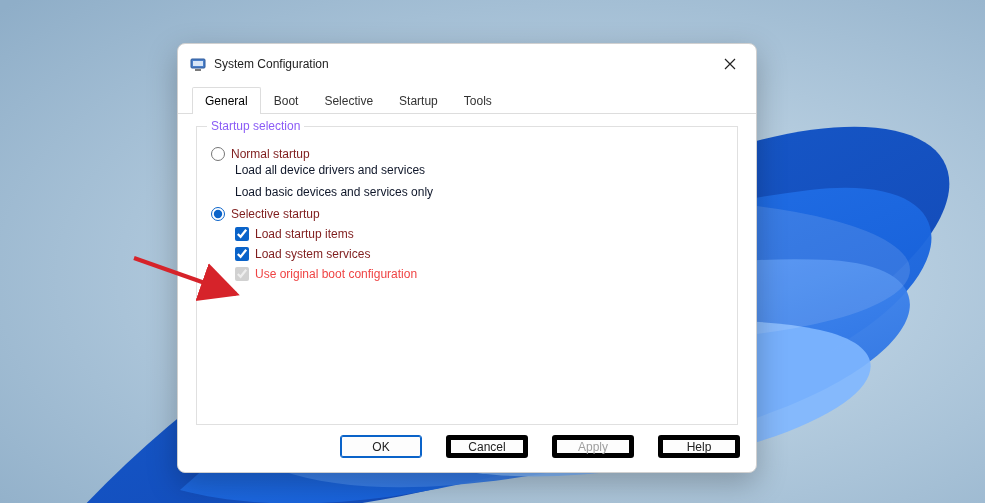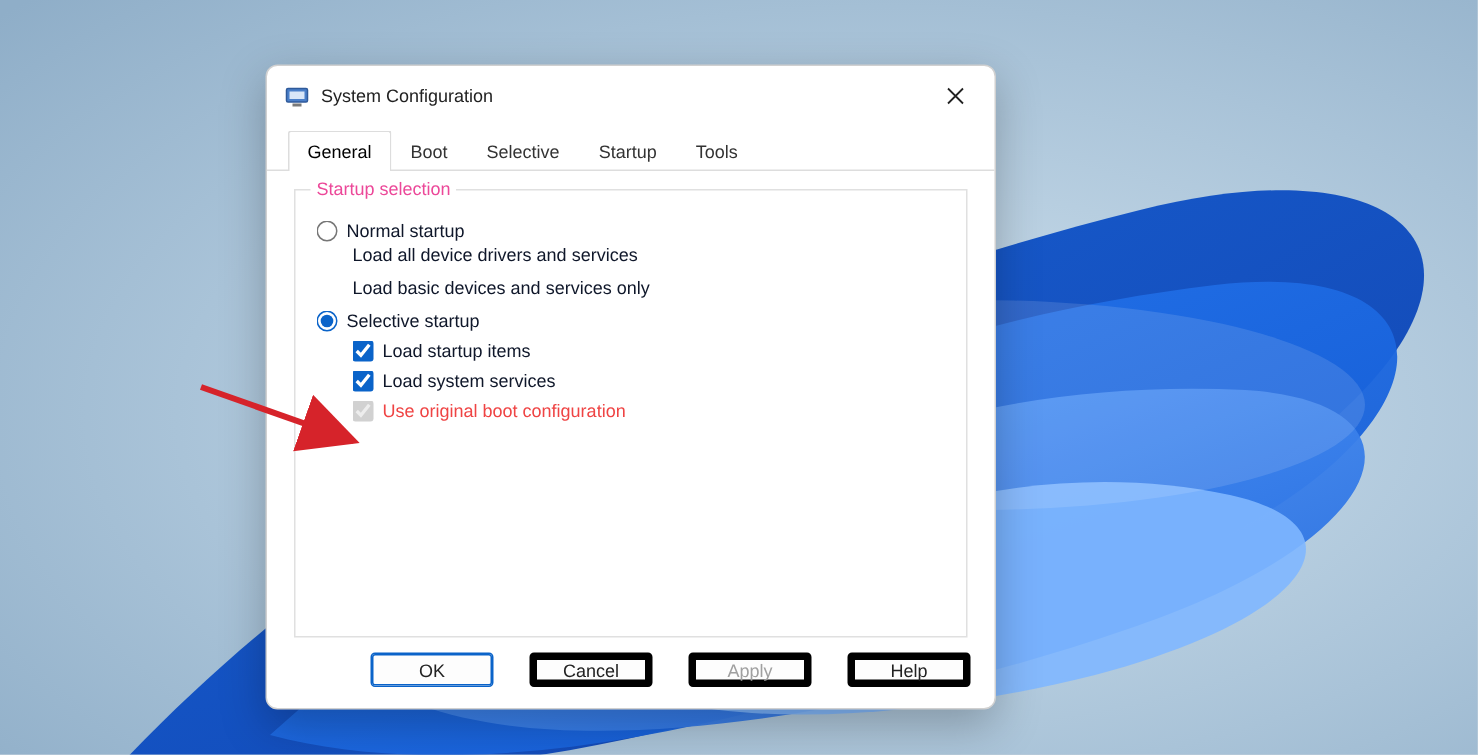--- a/index.html
+++ b/index.html
@@ -3,42 +3,42 @@
 <meta charset="utf-8">
 <style>
   * { box-sizing: border-box; margin: 0; padding: 0; font-family: "Segoe UI", Tahoma, sans-serif; font-size: 12px; }
   body { width: 985px; height: 503px; overflow: hidden; position: relative; background: #b8cad9; }
   .wallpaper { position: absolute; inset: 0; }
   .wallpaper svg { width: 100%; height: 100%; display: block; }
 
   .dialog {
     position: absolute;
     left: 177px; top: 43px;
-    width: 487px; height: 430px;
+    width: 580px; height: 430px;
     background: #ffffff;
     border: 1px solid #d0d0d0;
     border-radius: 8px;
     box-shadow: 0 10px 30px rgba(0,0,0,.25);
     display: flex; flex-direction: column;
   }
   .titlebar { display: flex; align-items: center; padding: 8px 10px 4px 12px; }
   .titlebar .app-icon { width: 16px; height: 16px; margin-right: 8px; }
   .titlebar .title { flex: 1; color: #222; }
   .titlebar .close { width: 32px; height: 24px; display:flex; align-items:center; justify-content:center; border-radius:4px; cursor:pointer; }
 
   .tabs { display:flex; padding: 6px 30px 0 14px; border-bottom:1px solid #ddd; gap:0; }
   .tabs .tab { padding:6px 12px 6px 12px; color:#333; cursor:pointer; border:1px solid transparent; border-bottom:none; position:relative; top:1px; }
   .tabs .tab.active { border-color:#ddd; background:#fff; border-top-left-radius:2px; border-top-right-radius:2px; color:#000; }
   
   .panel { margin:12px 18px 0 18px; border:1px solid #e0e0e0; padding:10px 14px 14px 14px; position:relative; flex:1; }
-  .panel .legend { position:relative; top:-18px; left:-4px; background:#fff; padding:0 4px; display:inline-block; color:#ec4899; }
+  .panel .legend { position:relative; top:-18px; left:-4px; background:#fff; padding:0 4px; display:inline-block; color:#8b5cf6; }
   .panel-inner { margin-top:-10px; }
 
   .opt { margin:6px 0 2px 0; display:flex; align-items:center; gap:6px; }
-  .opt label { color:#0f172a; }
+  .opt label { color:#7f1d1d; }
   .opt.disabled label { color:#ef4444; }
   .subtext { margin:0 0 8px 24px; color:#0f172a; }
   .sublist { margin:4px 0 2px 24px; }
 
   input[type=radio] { width:14px; height:14px; accent-color:#0a63c9; }
   input[type=checkbox] { width:14px; height:14px; accent-color:#0a63c9; }
   input[type=checkbox]:disabled { accent-color:#c7c7c7; }
 
   .actions { display:flex; justify-content:flex-end; gap:24px; padding:10px 16px 14px; }
   .btn { width:82px; height:23px; border:5px solid #000000; background:#fdfdfd; border-radius:3px; cursor:pointer; font-size:12px; display:flex; align-items:center; justify-content:center; color:#222; }

